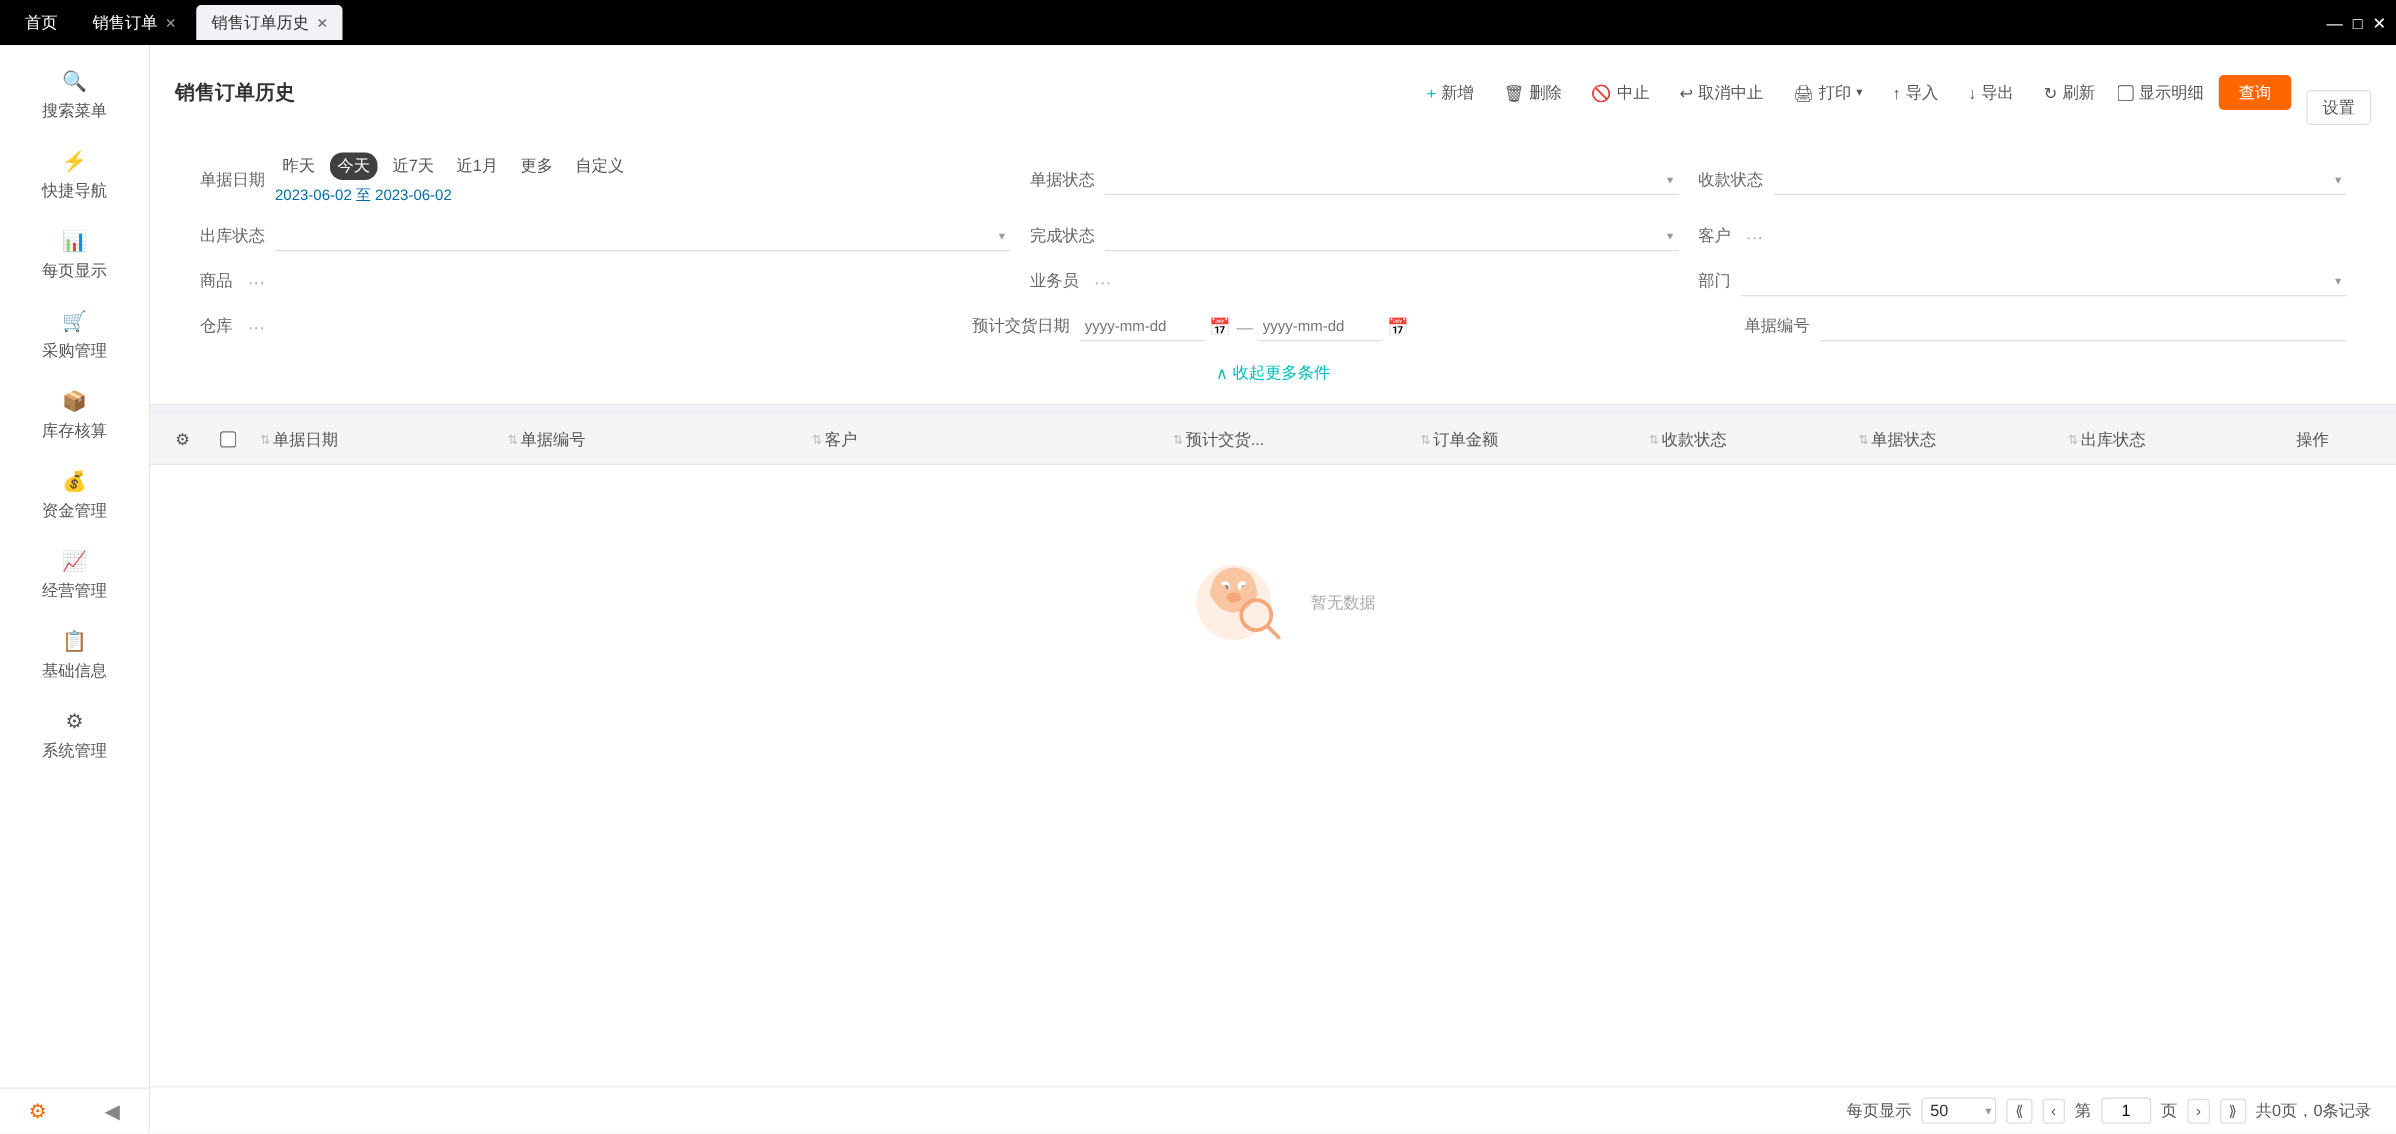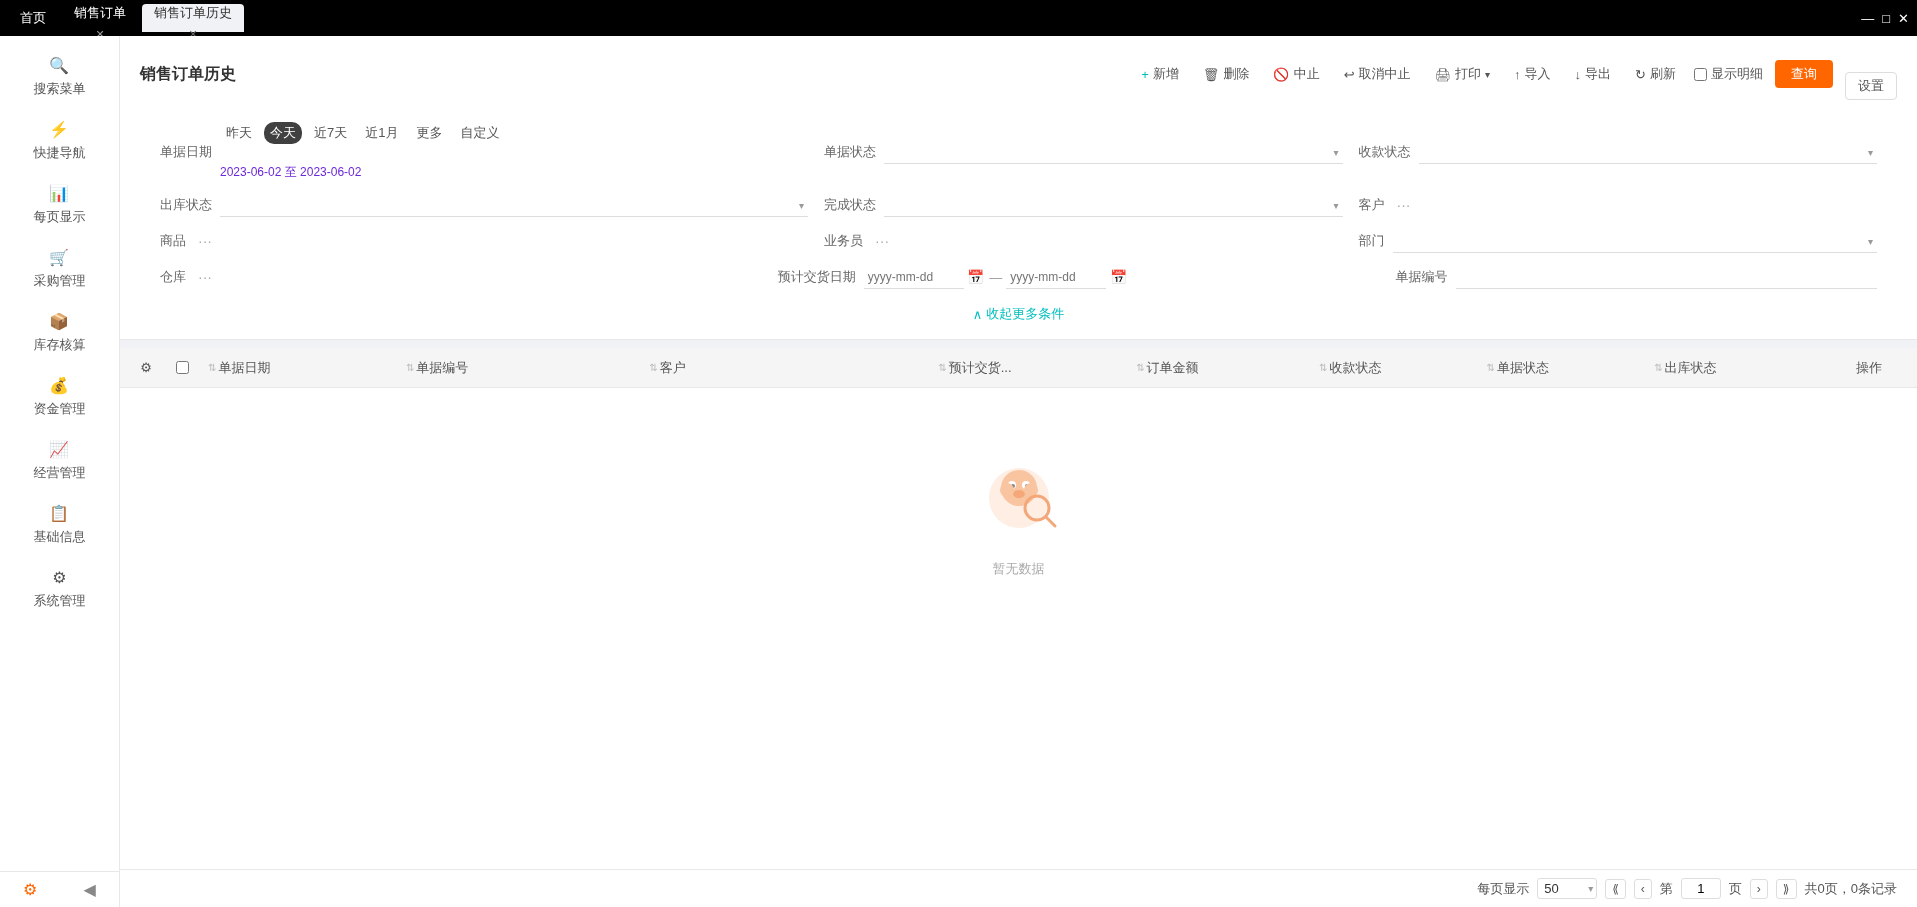--- a/index.html
+++ b/index.html
@@ -19,21 +19,20 @@
       height: 28px;
       padding: 0 12px;
       border-radius: 4px 4px 0 0;
       display: flex;
       align-items: center;
       gap: 6px;
       cursor: pointer;
       color: #fff;
       font-size: 13px;
       background: transparent;
-      flex-direction: column;
     }
     .tab.active {
       background: #f0f2f5;
       color: #333;
     }
     .tab .close-icon {
       font-size: 11px;
       color: #999;
       cursor: pointer;
     }
@@ -222,22 +221,22 @@
       cursor: pointer;
       color: #555;
       background: transparent;
     }
     .date-quick-btn.active {
       background: #404040;
       color: #fff;
     }
     .date-range-text {
       font-size: 12px;
-      color: #6d28d9;
-      margin-top: 18px;
+      color: #0369a1;
+      margin-top: 2px;
     }
     .dots-btn {
       color: #aaa;
       cursor: pointer;
       font-size: 14px;
       padding: 2px 4px;
     }
     .date-input-wrap {
       display: flex;
       align-items: center;
@@ -303,26 +302,26 @@
     .th-gear { width: 36px; justify-content: center; }
     .th-check { width: 36px; justify-content: center; }
     .th-date { flex: 1.2; }
     .th-sn { flex: 1.5; }
     .th-customer { flex: 1.8; }
     .th-delivery { flex: 1.2; }
     .th-amount { flex: 1.1; }
     .th-pay-status { flex: 1; }
     .th-order-status { flex: 1; }
     .th-out-status { flex: 1.1; }
-    .th-action { width: 80px; justify-content: center; margin-left: auto; }
+    .th-action { width: 80px; justify-content: flex-start; margin-left: auto; }
 
     
     .empty-state {
       display: flex;
-      flex-direction: column;
+      flex-direction: row;
       align-items: center;
       justify-content: center;
       flex: 1;
       padding: 60px 0;
       color: #aaa;
       font-size: 13px;
       gap: 12px;
     }
     .empty-icon {
       width: 100px;

